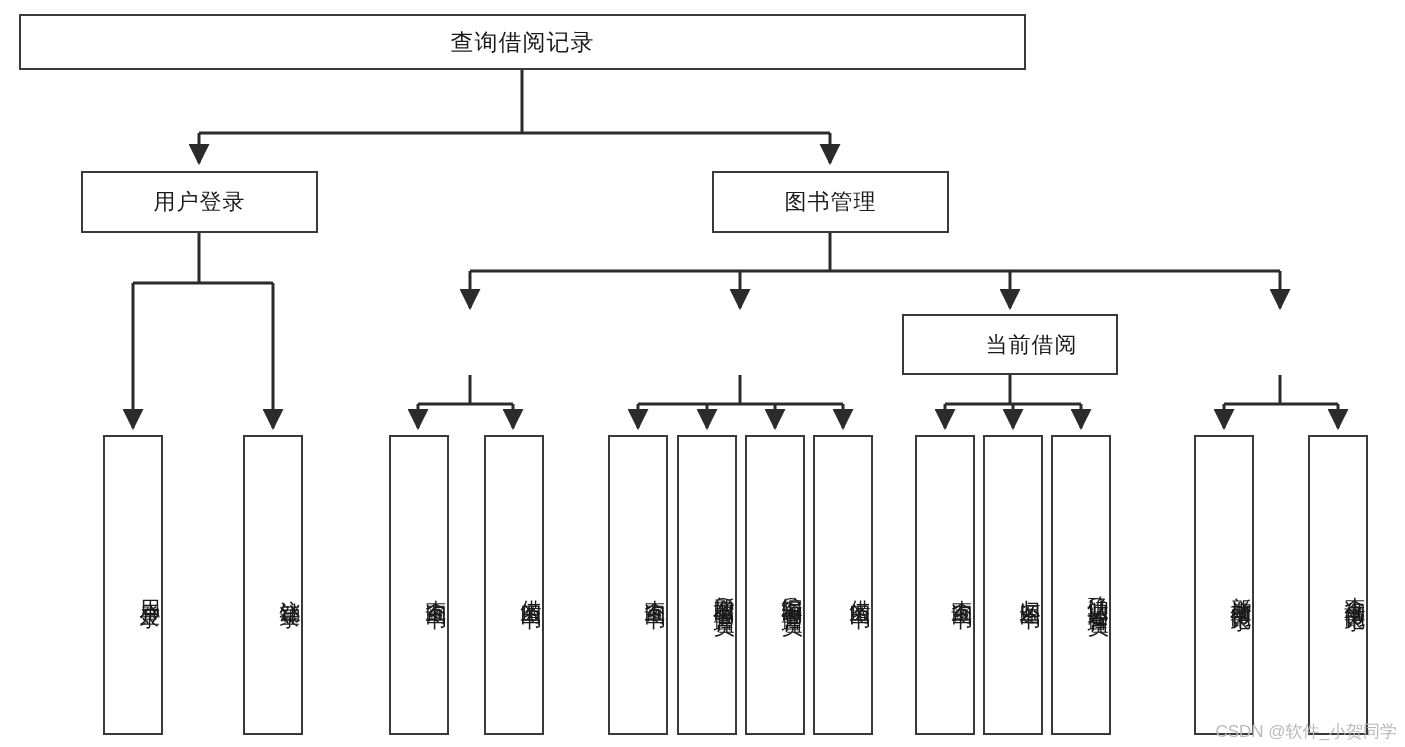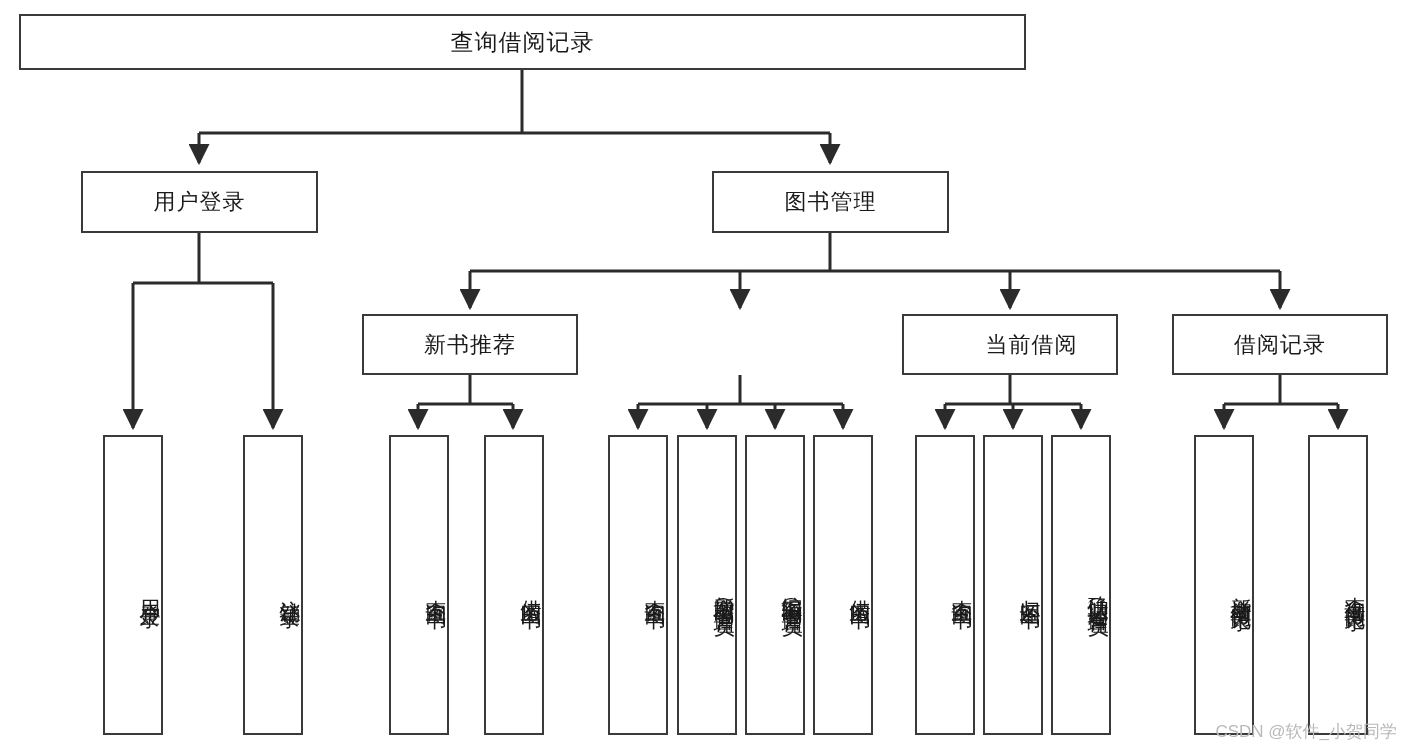--- a/index.html
+++ b/index.html
@@ -125,26 +125,24 @@
       <path d="M 1338 404 L 1338 428" marker-end="url(#arrow)"></path>
     </g>
   </svg>
 
   <div class="node node-h node-root" style="left:19px; top:14px; width:1007px; height:56px;">查询借阅记录</div>
 
   <div class="node node-h" style="left:81px; top:171px; width:237px; height:62px;">用户登录</div>
 
   <div class="node node-h" style="left:712px; top:171px; width:237px; height:62px;">图书管理</div>
 
-  <div class="node node-h" style="left:362px; top:314px; width:216px; height:61px;">新书推荐</div>
 
 
   <div class="node node-h" style="left:902px; top:314px; width:216px; height:61px;padding-left:43px;">当前借阅</div>
 
-  <div class="node node-h" style="left:1172px; top:314px; width:216px; height:61px;">借阅记录</div>
 
   <div class="node node-v" style="left:103px; top:435px; width:60px; height:300px;">用户登录</div>
 
   <div class="node node-v" style="left:243px; top:435px; width:60px; height:300px;">注销登录</div>
 
   <div class="node node-v" style="left:389px; top:435px; width:60px; height:300px;">查询图书</div>
 
   <div class="node node-v" style="left:484px; top:435px; width:60px; height:300px;">借阅图书</div>
 
   <div class="node node-v" style="left:608px; top:435px; width:60px; height:300px;">查询图书</div>

